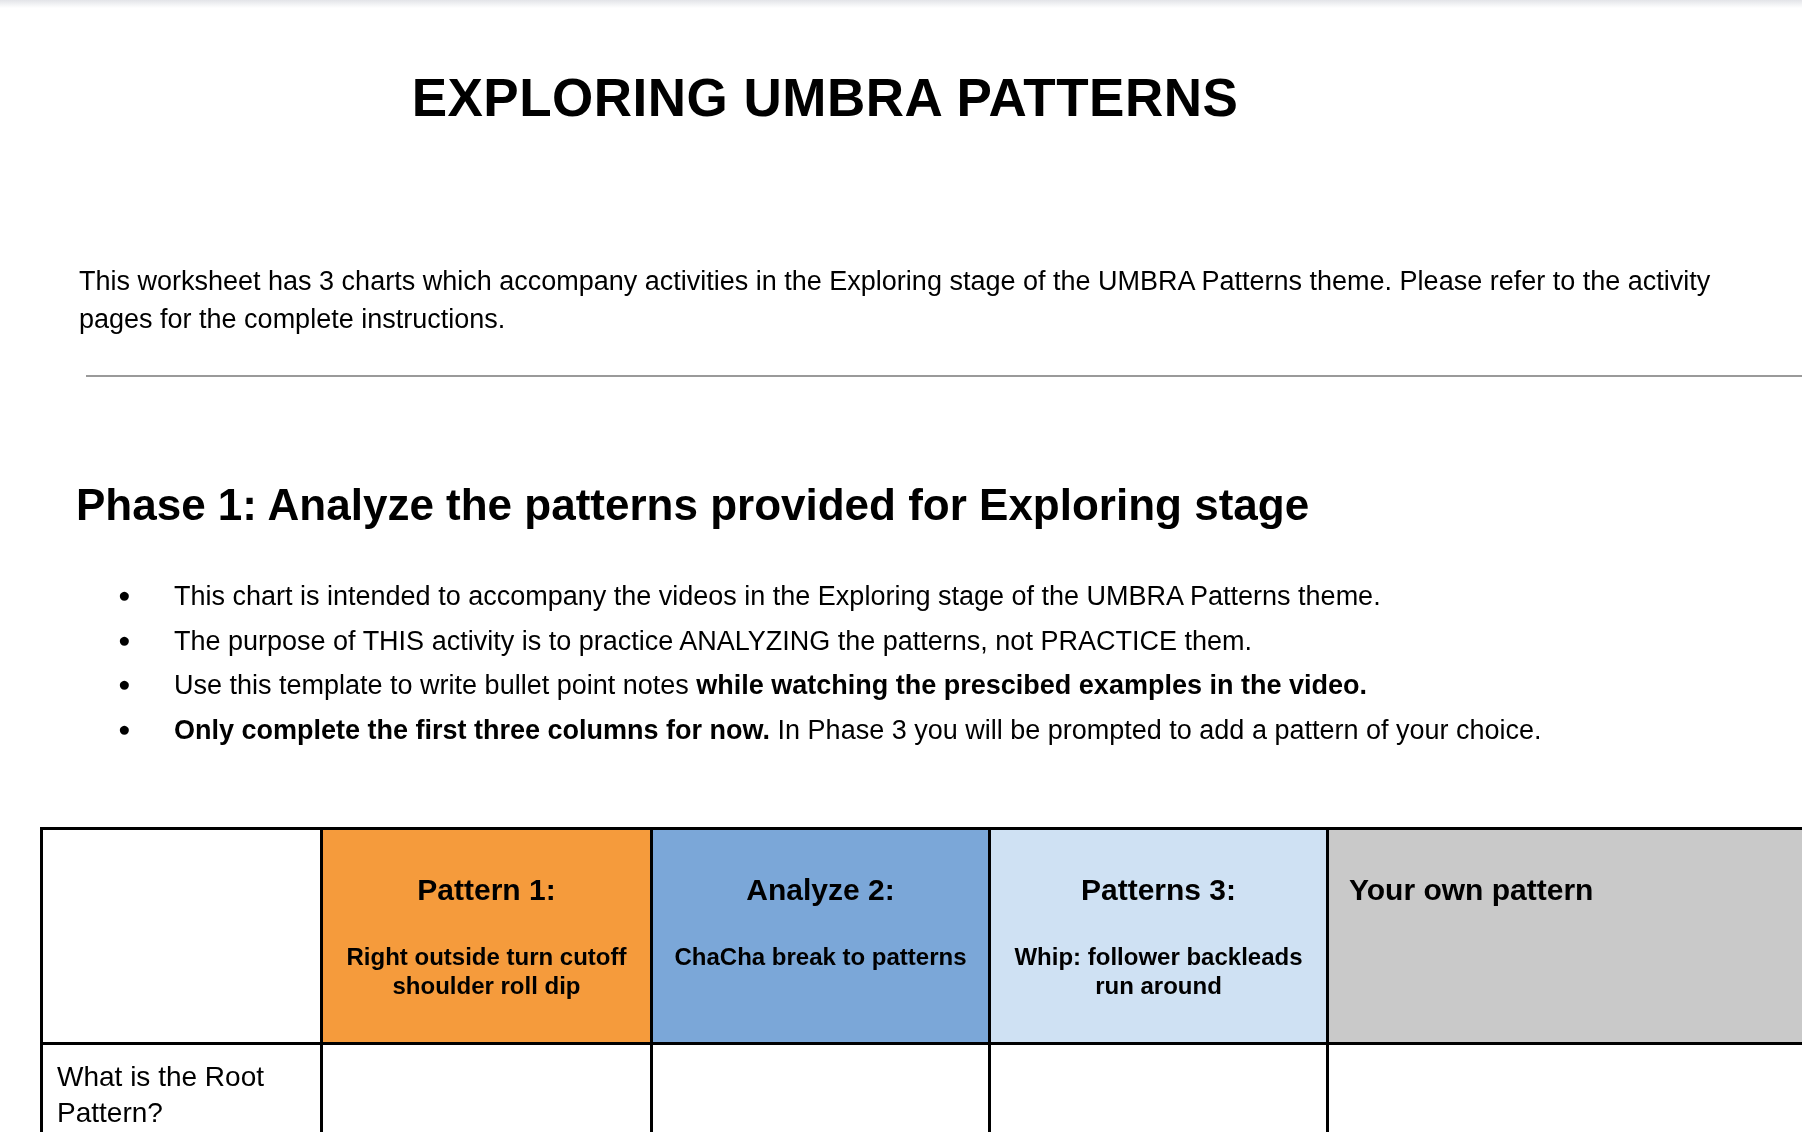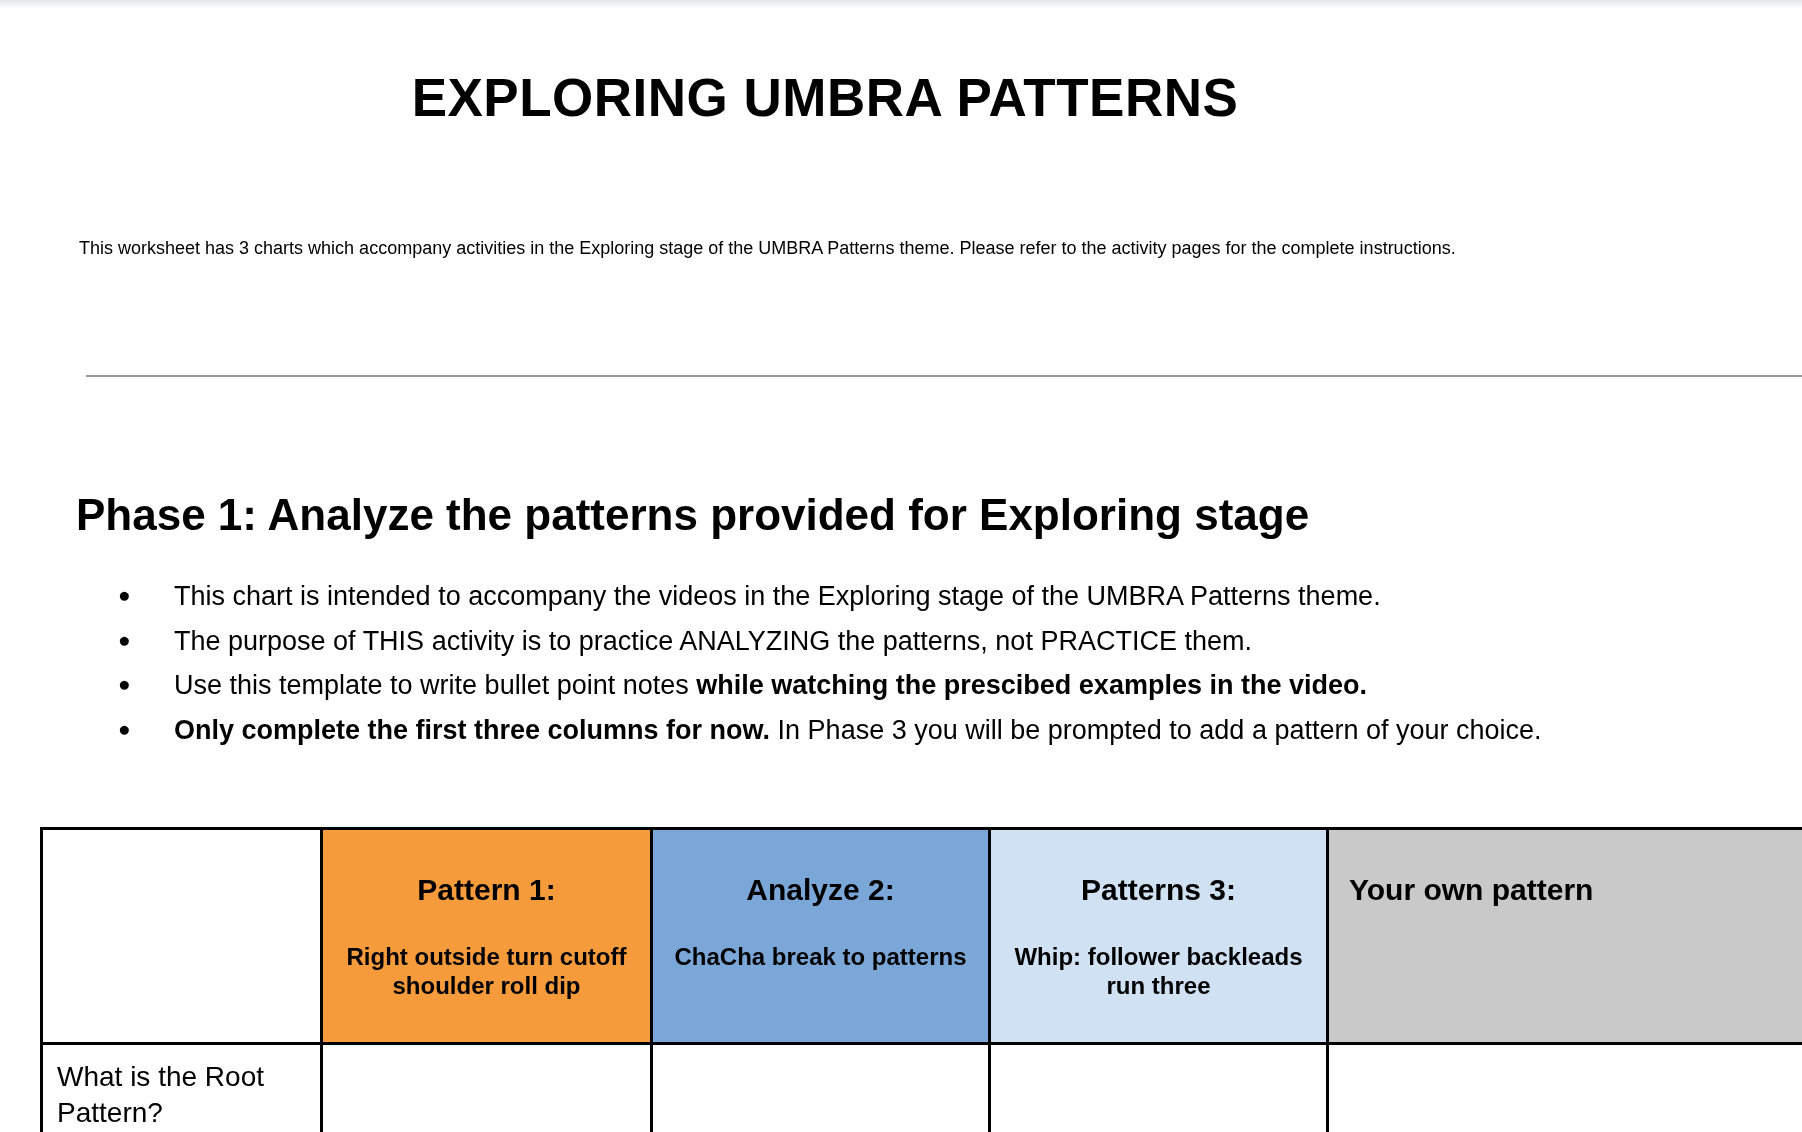--- a/index.html
+++ b/index.html
@@ -41,40 +41,40 @@
     width: 1650px;
     text-align: center;
     font-size: 53px;
     font-weight: bold;
     letter-spacing: 0.5px;
     line-height: 1.15;
   }
 
   .intro-para {
     position: absolute;
-    top: 218px;
+    top: 235px;
     left: 79px;
     width: 1700px;
-    font-size: 18px;
+    font-size: 27px;
     line-height: 1.42;
     font-weight: normal;
   }
 
   .divider {
     position: absolute;
     top: 375px;
     left: 86px;
     width: 1716px;
     height: 2px;
     background: #9a9a9a;
   }
 
   .phase-heading {
     position: absolute;
-    top: 452px;
+    top: 442px;
     left: 76px;
     font-size: 44px;
     font-weight: bold;
     line-height: 1.2;
   }
 
   .bullets {
     position: absolute;
     top: 577px;
     left: 118px;
@@ -201,21 +201,21 @@
         <td class="hdr-cell hdr-p1">
           <span class="hdr-title">Pattern 1:</span>
           <span class="hdr-sub">Right outside turn cutoff shoulder roll dip</span>
         </td>
         <td class="hdr-cell hdr-p2">
           <span class="hdr-title">Analyze 2:</span>
           <span class="hdr-sub">ChaCha break to patterns</span>
         </td>
         <td class="hdr-cell hdr-p3">
           <span class="hdr-title">Patterns 3:</span>
-          <span class="hdr-sub">Whip: follower backleads run three</span>
+          <span class="hdr-sub">Whip: follower backleads run around</span>
         </td>
         <td class="hdr-cell hdr-own">
           <span class="hdr-title">Your own pattern</span>
         </td>
       </tr>
       <tr>
         <td class="body-cell">
           <span class="row-label-text">What is the Root Pattern?</span>
         </td>
         <td class="body-cell"></td>

